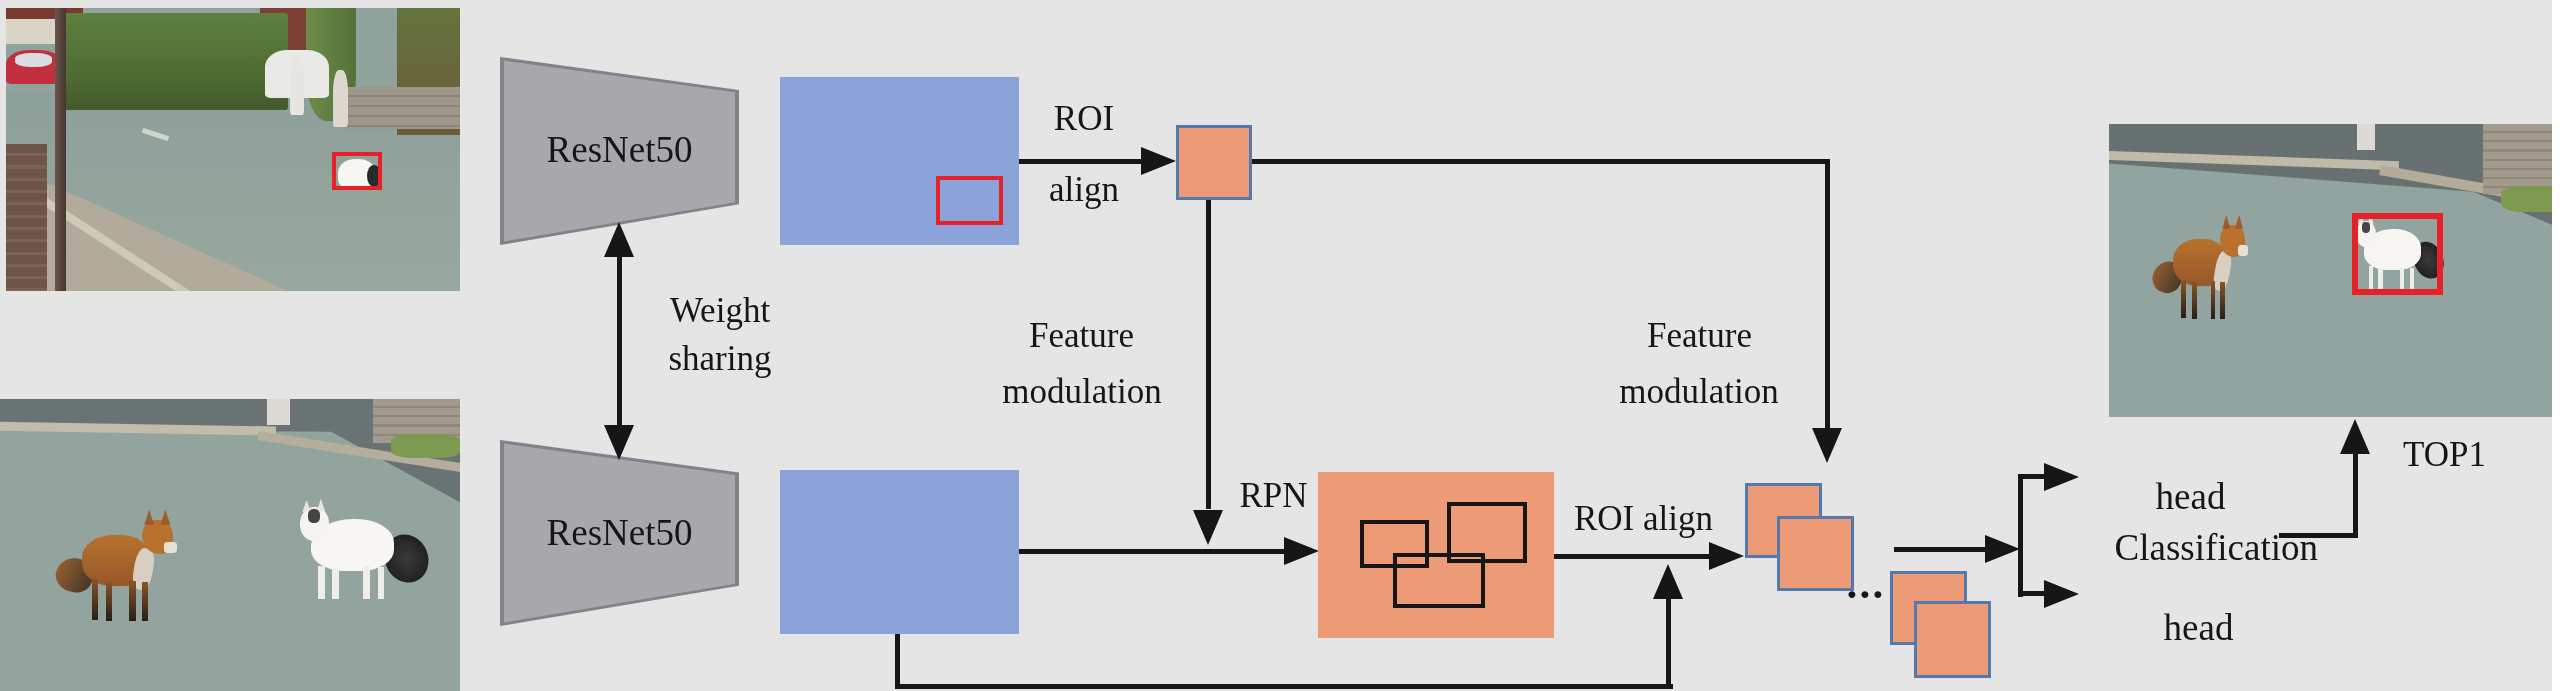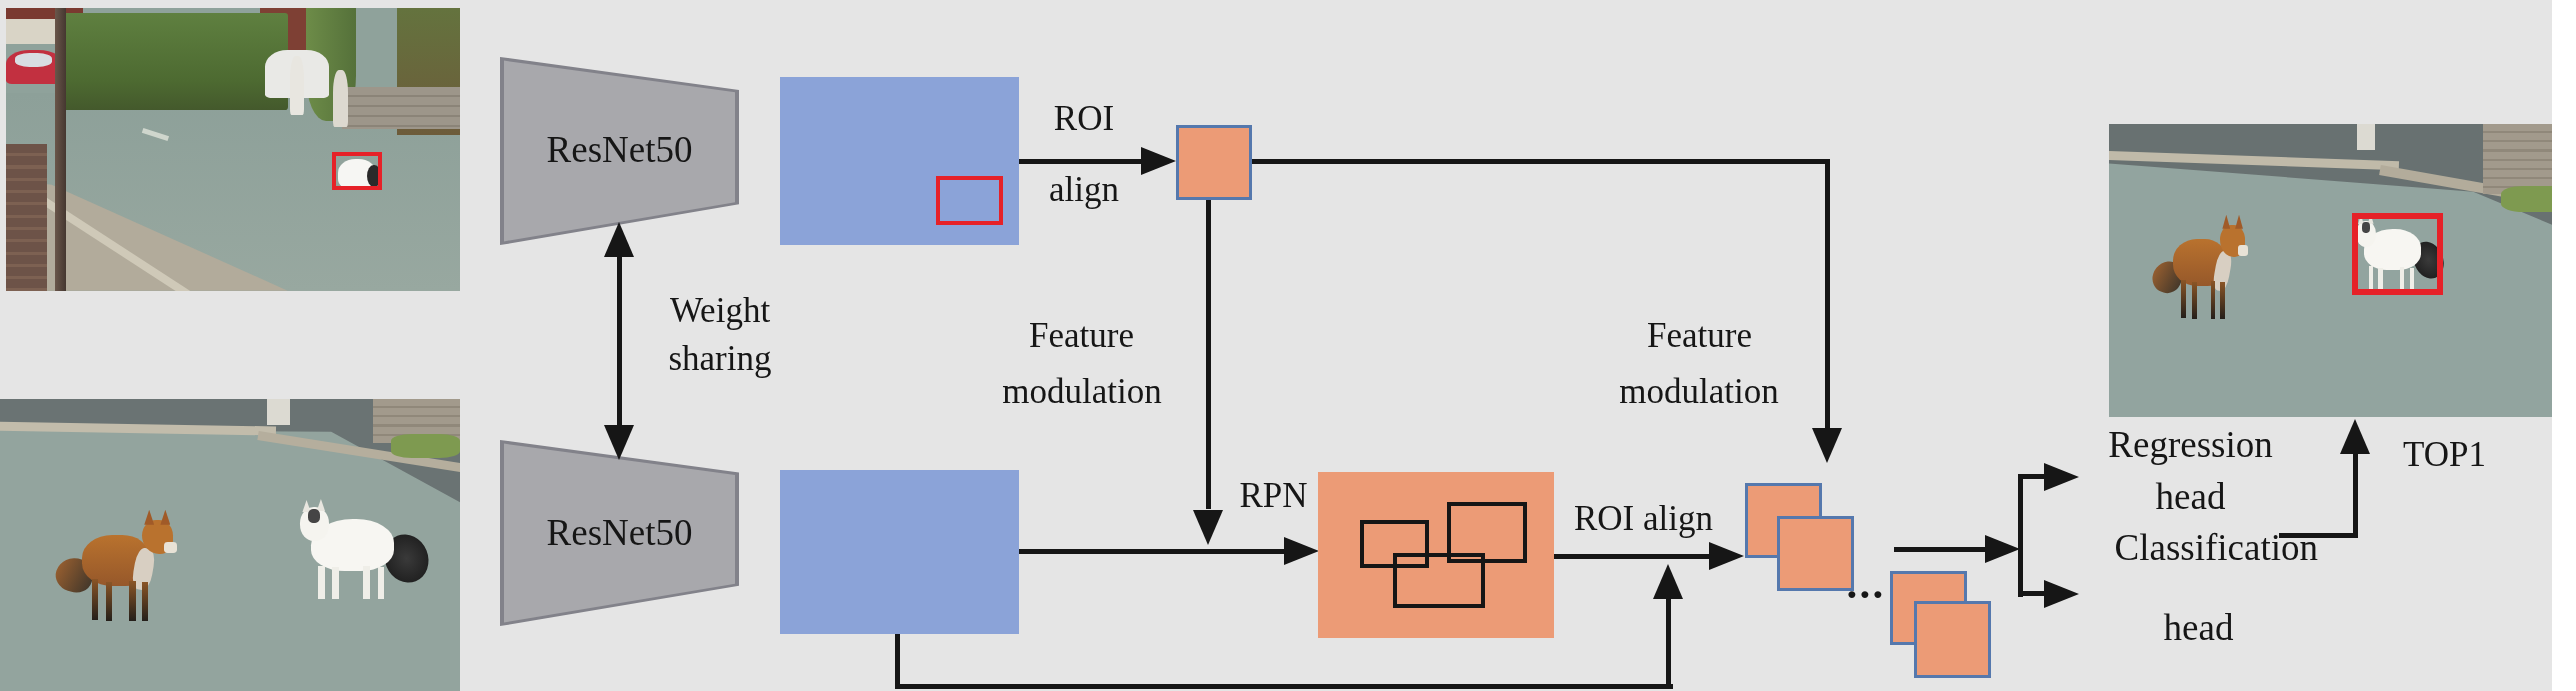--- a/index.html
+++ b/index.html
@@ -189,21 +189,20 @@
   <div class="patch" style="left:1914px; top:601px; width:77px; height:77px;"></div>
 
   <div class="ln" style="left:1894px; top:547px; width:91px; height:4.6px;"></div>
   <div class="ah ah-right" style="left:1985px; top:535px;"></div>
   <div class="ln" style="left:2018px; top:474px; width:4.6px; height:123px;"></div>
   <div class="ln" style="left:2018px; top:474px; width:28px; height:4.6px;"></div>
   <div class="ah ah-right" style="left:2044px; top:463px;"></div>
   <div class="ln" style="left:2018px; top:591px; width:28px; height:4.6px;"></div>
   <div class="ah ah-right" style="left:2044px; top:580px;"></div>
 
-  <div class="lbl" style="left:2079px; top:425px; width:223px; font-size:37px;">Regression</div>
   <div class="lbl" style="left:2079px; top:477px; width:223px; font-size:37px;">head</div>
   <div class="lbl" style="left:2079px; top:528px; width:239px; font-size:37px;text-align:right;">Classification</div>
   <div class="lbl" style="left:2079px; top:608px; width:239px; font-size:37px;">head</div>
 
   <div class="ln" style="left:2279px; top:533px; width:79px; height:4.6px;"></div>
   <div class="ln" style="left:2353px; top:451px; width:4.6px; height:86px;"></div>
   <div class="ah ah-up" style="left:2340px; top:419px;"></div>
   <div class="lbl" style="left:2383px; top:436px; width:123px;">TOP1</div>
 
 </div>

